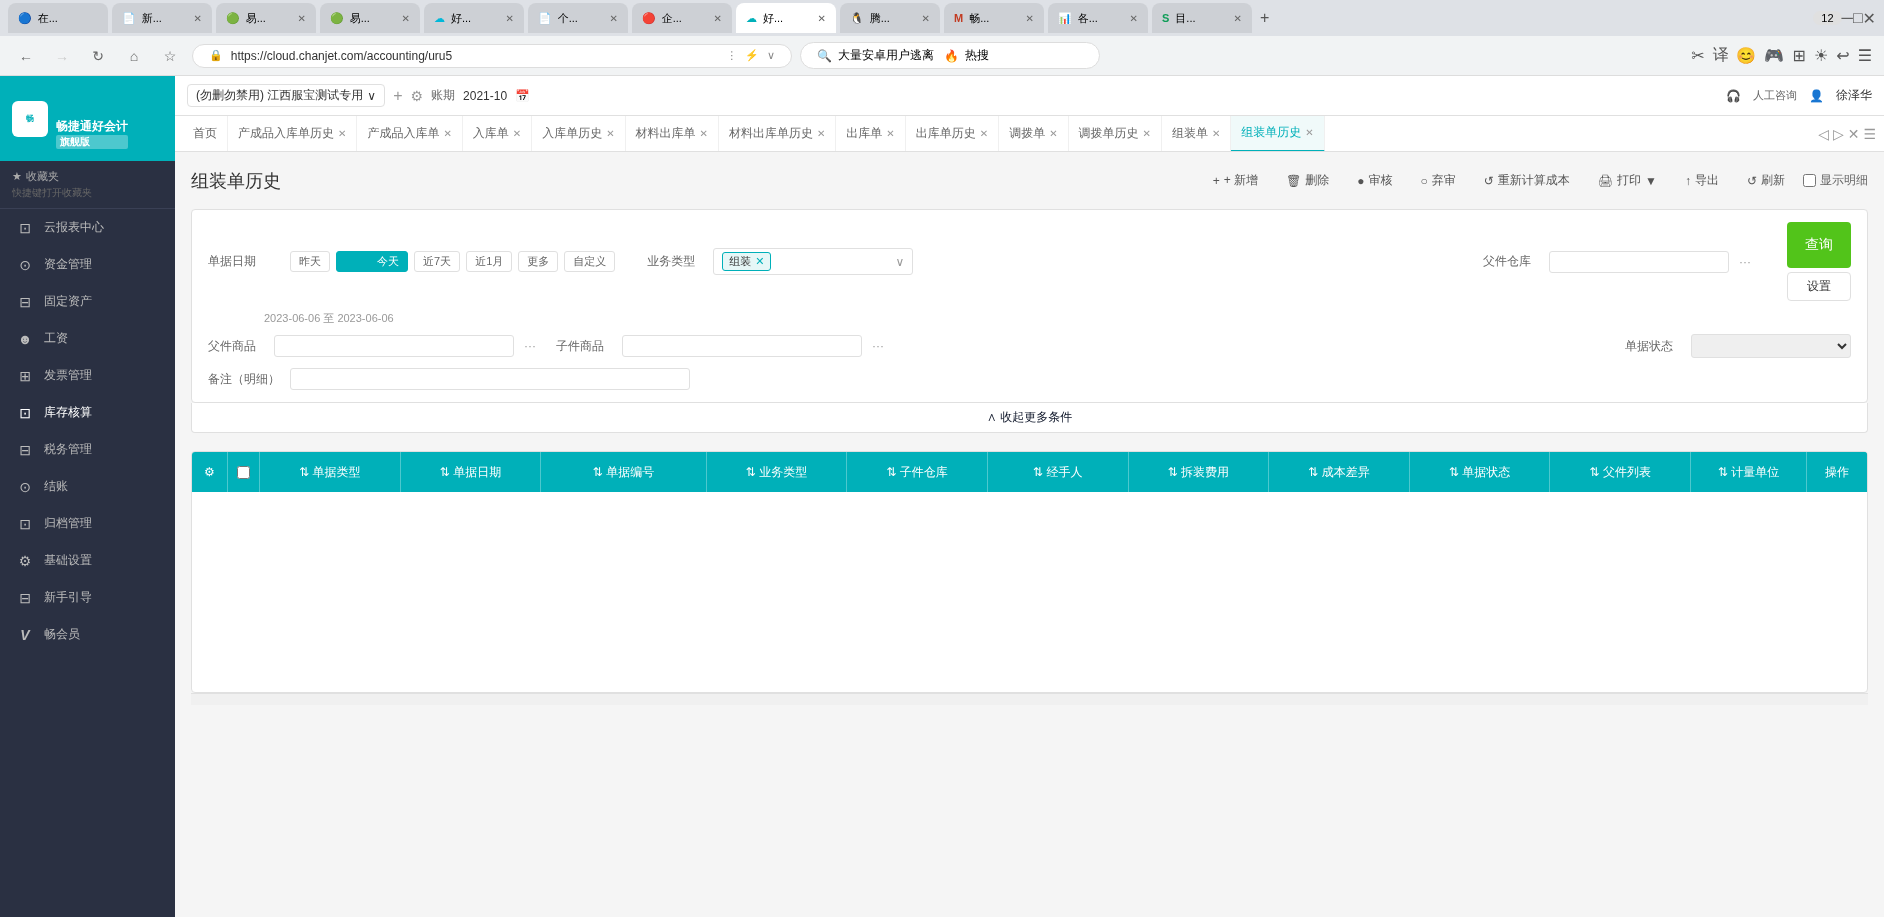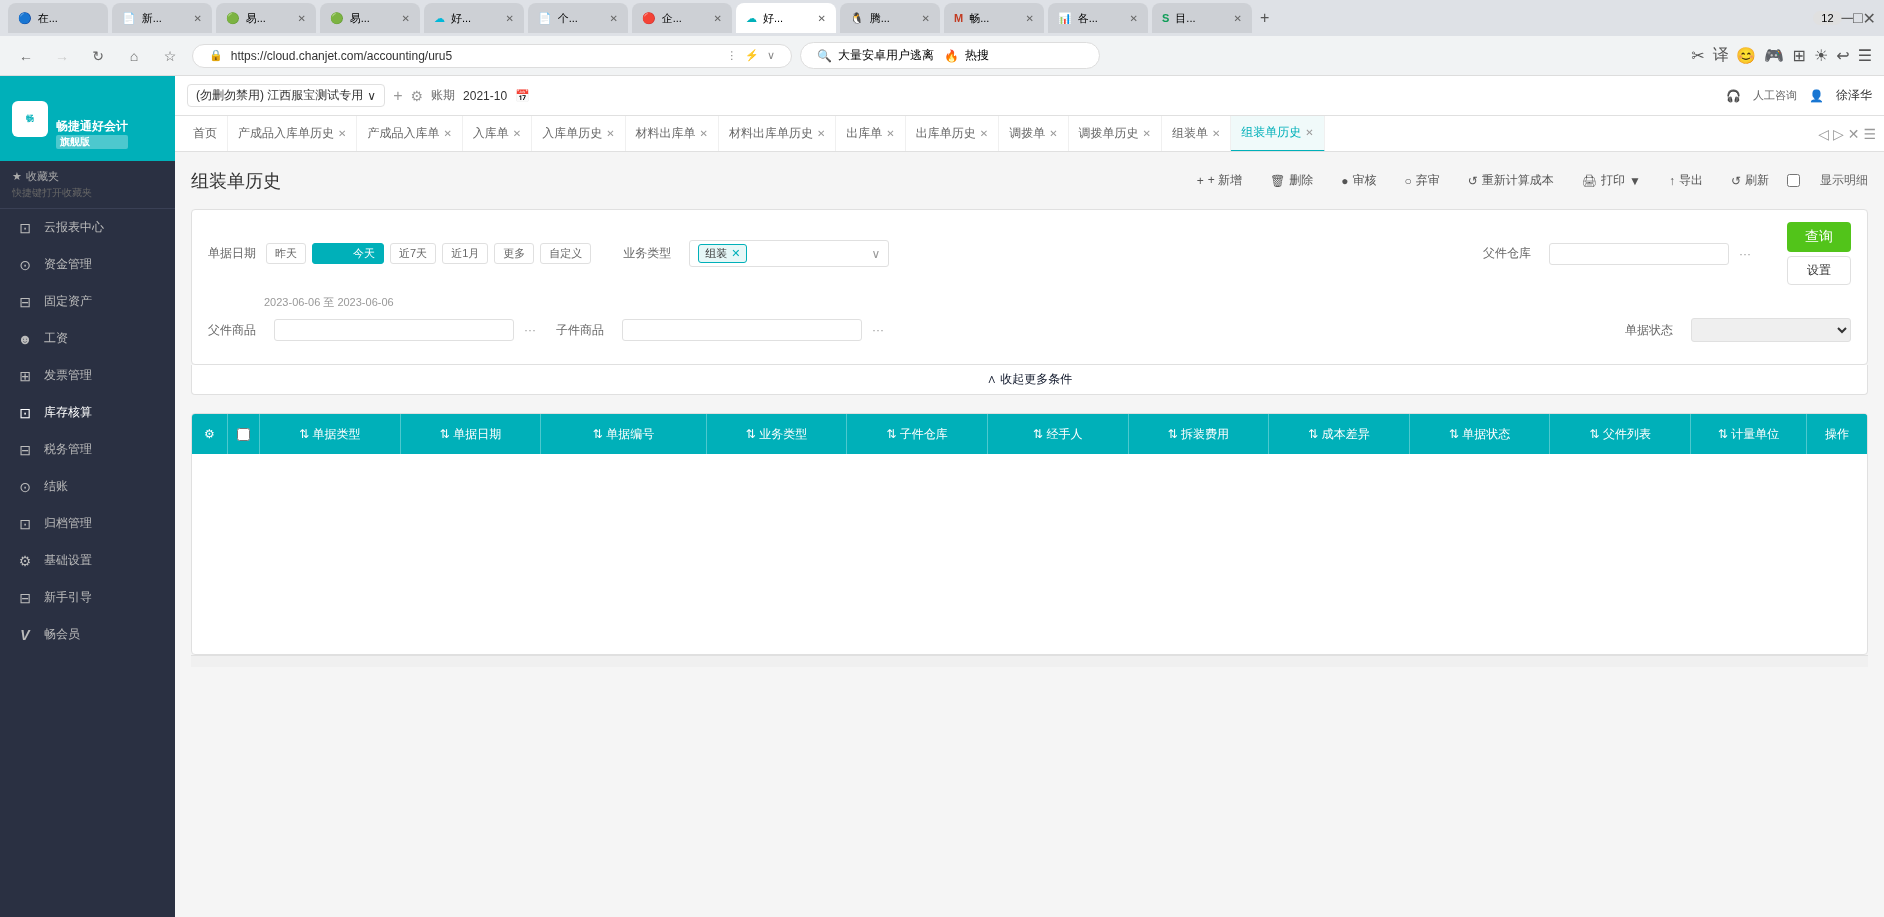--- a/index.html
+++ b/index.html
@@ -83,28 +83,28 @@
     .th-disassemble { flex: 1; min-width: 80px; }
     .th-cost-diff { flex: 1; min-width: 80px; }
     .th-status { flex: 1; min-width: 70px; }
     .th-parent-list { flex: 1; min-width: 80px; }
     .th-parent-goods { flex: 1.5; min-width: 120px; }
     .th-unit { flex: 0.8; min-width: 70px; }
     .th-action { width: 60px; background: #00b0b9; }
     .table-body { min-height: 200px; }
 
     
-    .query-btn { background: #52c41a; color: #fff; border: none; border-radius: 4px; padding: 6px 18px; font-size: 14px; cursor: pointer; }
+    .query-btn { background: #52c41a; color: #fff; border: none; border-radius: 4px; padding: 14px 18px; font-size: 14px; cursor: pointer; }
     .set-btn { background: #fff; color: #333; border: 1px solid #e0e0e0; border-radius: 4px; padding: 5px 18px; font-size: 12px; cursor: pointer; }
 
     
     .horizontal-scroll { height: 12px; background: #f0f0f0; border-top: 1px solid #e0e0e0; }
 
     
-    .show-details { display: flex; align-items: center; gap: 20px; font-size: 12px; color: #666; }
+    .show-details { display: flex; align-items: center; gap: 4px; font-size: 12px; color: #666; }
   </style>
 </head>
 <body>
 
 <div class="browser-top">
   <div class="browser-tab">
     <span style="color:#4285f4;font-weight:bold;font-size:11px;">🔵</span>
     <span style="font-size:11px;overflow:hidden;text-overflow:ellipsis;">在...</span>
   </div>
   <div class="browser-tab">
@@ -397,21 +397,21 @@
             <input type="checkbox" style="">
             <span>显示明细</span>
           </label>
         </div>
       </div>
 
       <div style="background:#fff;border:1px solid #e0e0e0;border-radius:4px;padding:12px 16px;margin-bottom:0;">
 
         <div class="filter-row">
 
-          <div style="display:flex;align-items:center;gap:2px;">
+          <div style="display:flex;align-items:center;gap:26px;">
             <span class="filter-label">单据日期</span>
             <div class="date-shortcuts">
               <button class="date-btn">昨天</button>
               <button class="date-btn active">今天</button>
               <button class="date-btn">近7天</button>
               <button class="date-btn">近1月</button>
               <button class="date-btn">更多</button>
               <button class="date-btn">自定义</button>
             </div>
           </div>
@@ -456,20 +456,26 @@
             <div style="position:relative;display:inline-flex;align-items:center;">
               <select class="filter-select">
                 <option></option>
                 <option>已审核</option>
                 <option>未审核</option>
               </select>
             </div>
           </div>
         </div>
 
+        <div class="filter-row" style="margin-bottom:0;">
+          <div style="display:flex;align-items:center;gap:10px;">
+            <span class="filter-label">备注（明细）</span>
+            <input class="filter-input" style="min-width: 400px;">
+          </div>
+        </div>
       </div>
 
       <div class="collapse-bar">
         <span>∧</span>
         <span>收起更多条件</span>
       </div>
 
       <div class="data-table">
         <div class="table-header">
           <div class="th-cell th-settings">

